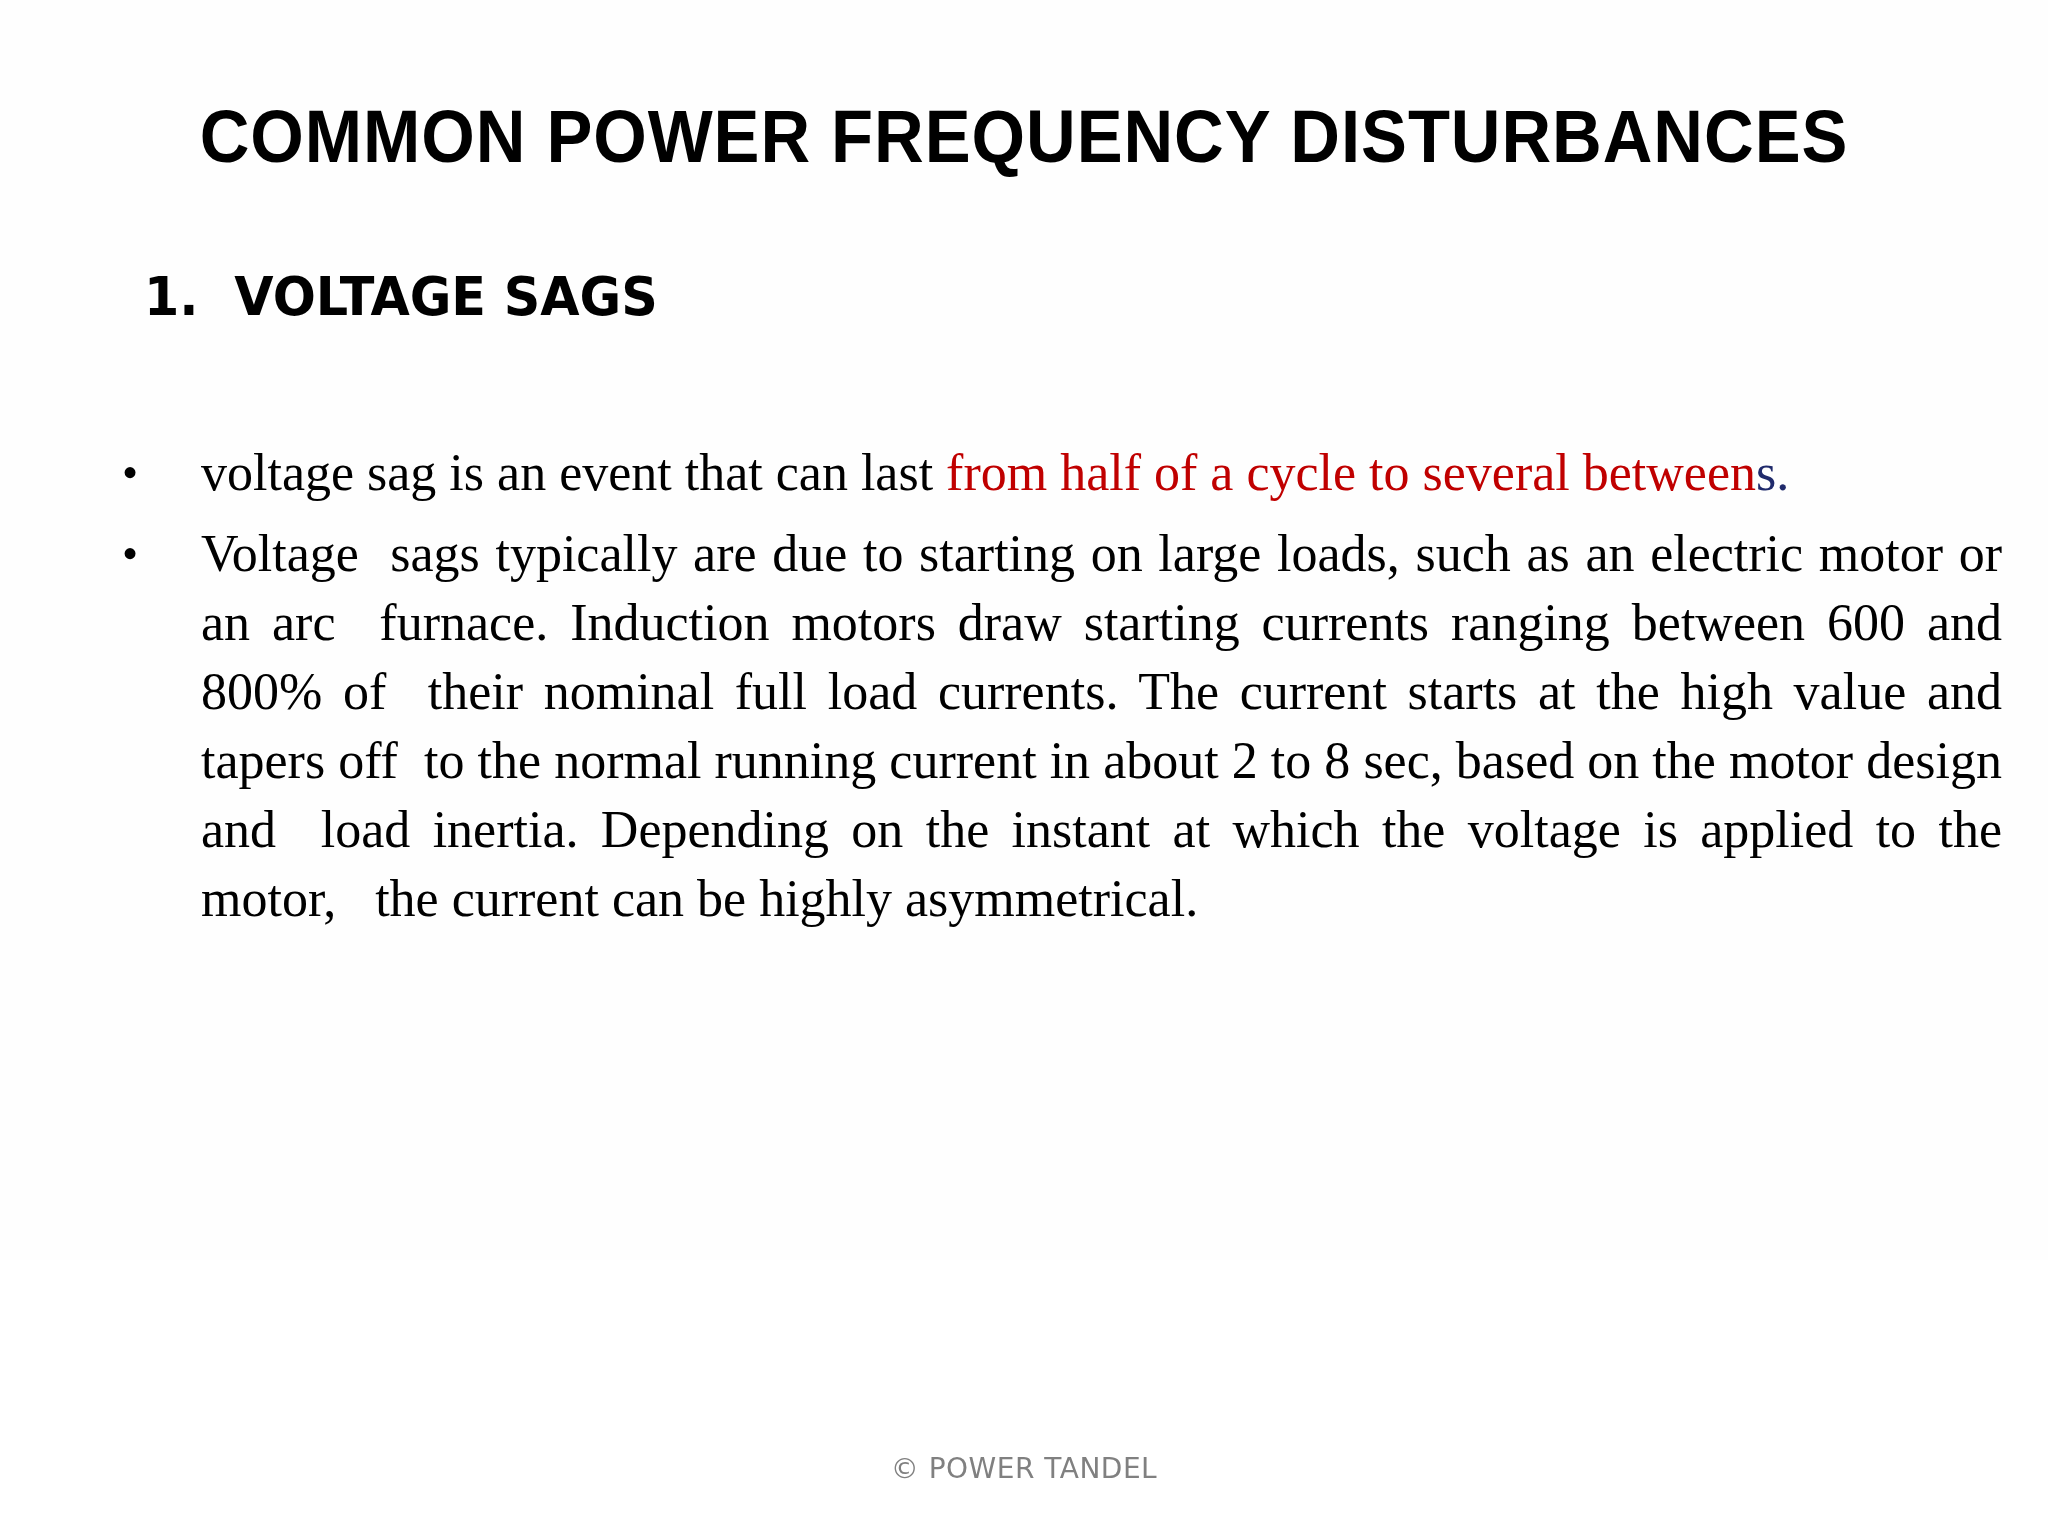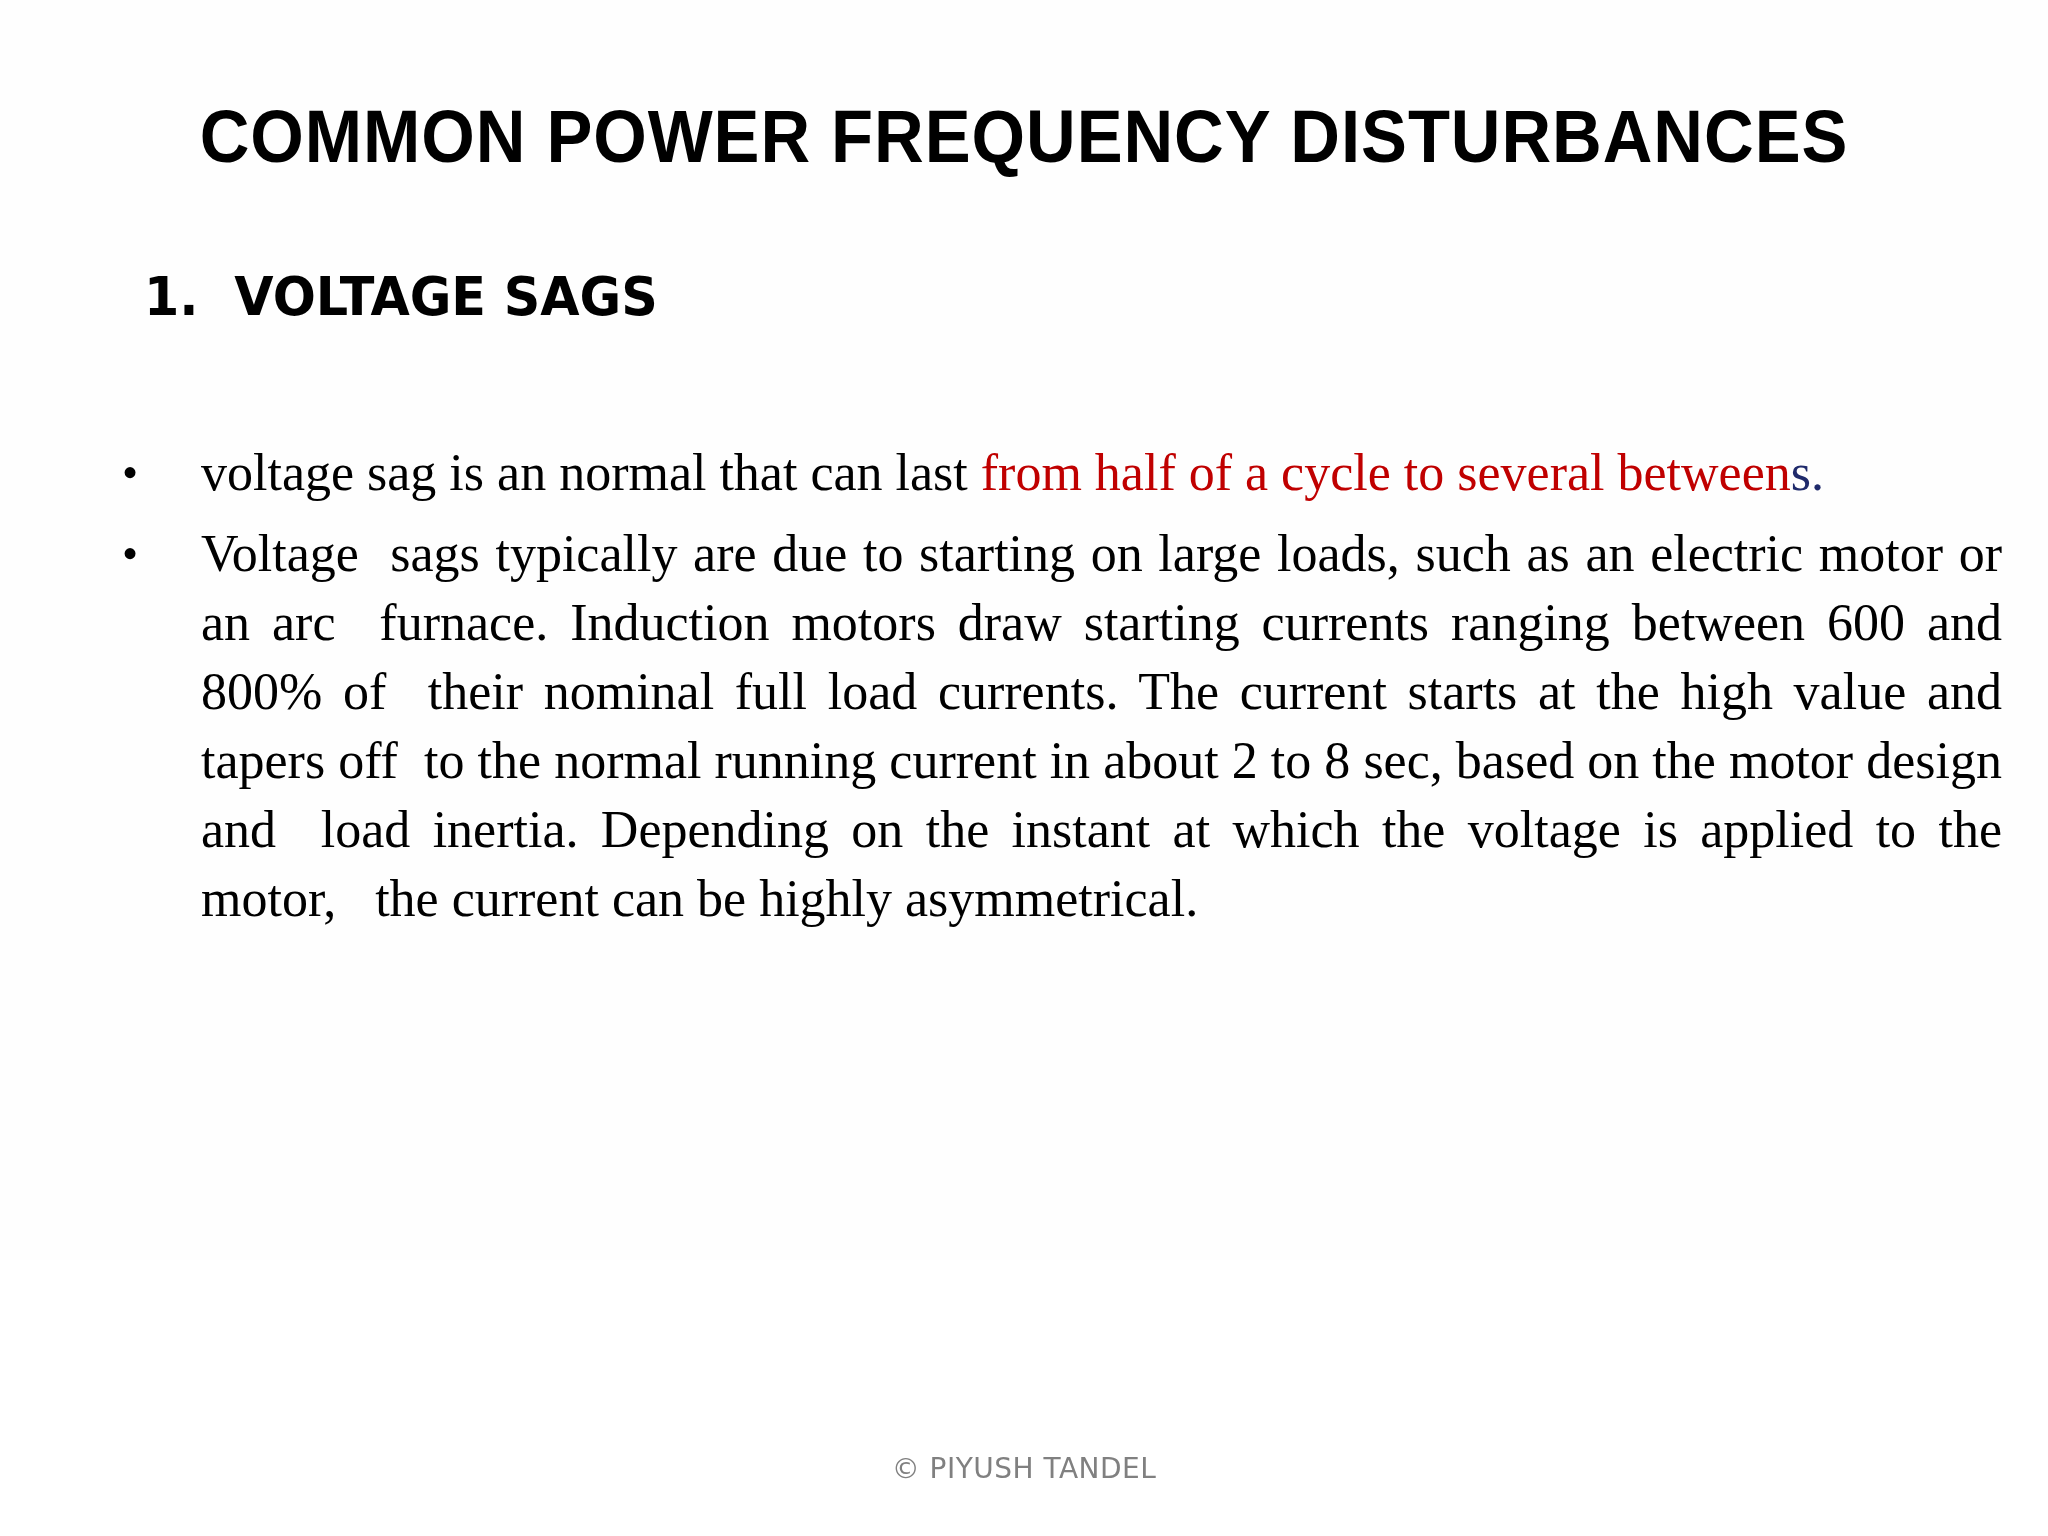--- a/index.html
+++ b/index.html
@@ -96,22 +96,22 @@
 <div class="slide">
   <div class="title">COMMON POWER FREQUENCY DISTURBANCES</div>
 
   <div class="section-heading">
     <span class="num">1.</span><span>VOLTAGE SAGS</span>
   </div>
 
   <ul class="bullets">
     <li class="bullet-item">
       <span class="dot">•</span>
-      <span>voltage sag is an normal that can last </span><span class="highlight-red">from half of a cycle to several between</span><span class="highlight-blue">s.</span>
+      <span>voltage sag is an event that can last </span><span class="highlight-red">from half of a cycle to several between</span><span class="highlight-blue">s.</span>
     </li>
     <li class="bullet-item">
       <span class="dot">•</span>
       <span style="white-space: pre-wrap;">Voltage  sags typically are due to starting on large loads, such as an electric motor or an arc  furnace. Induction motors draw starting currents ranging between 600 and 800% of  their nominal full load currents. The current starts at the high value and tapers off  to the normal running current in about 2 to 8 sec, based on the motor design and  load inertia. Depending on the instant at which the voltage is applied to the motor,   the current can be highly asymmetrical.</span>
     </li>
   </ul>
 
-  <div class="footer">© PIYUSH TANDEL</div>
+  <div class="footer">© POWER TANDEL</div>
 </div>
 
 </body></html>

